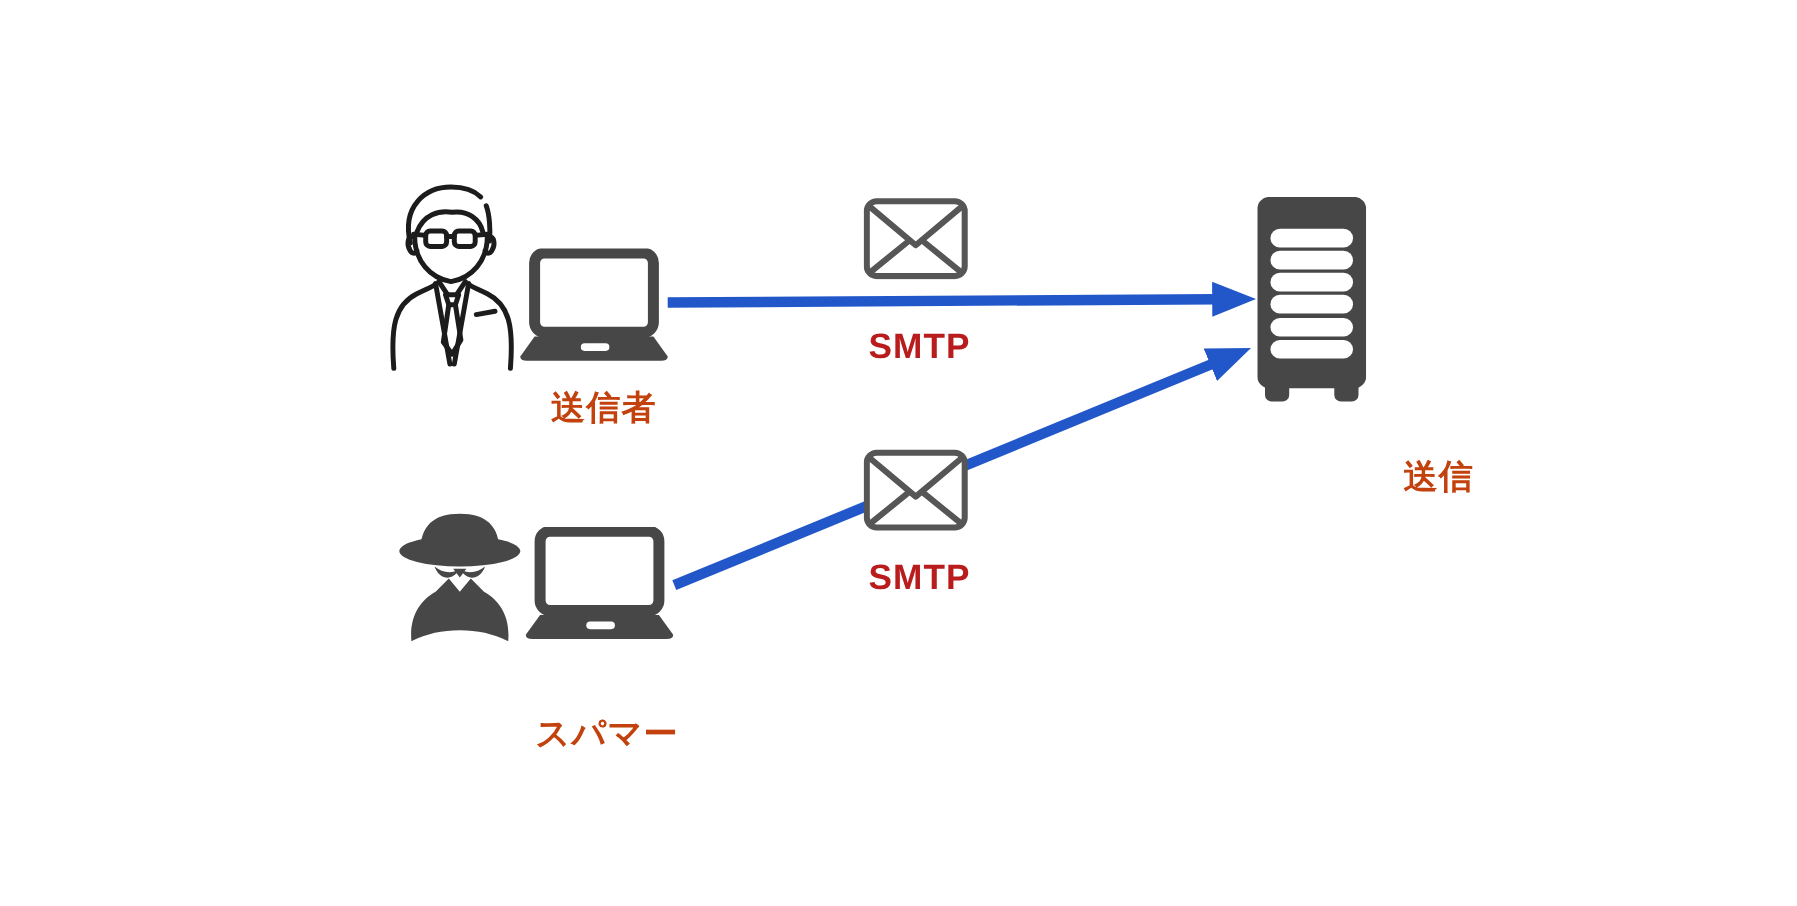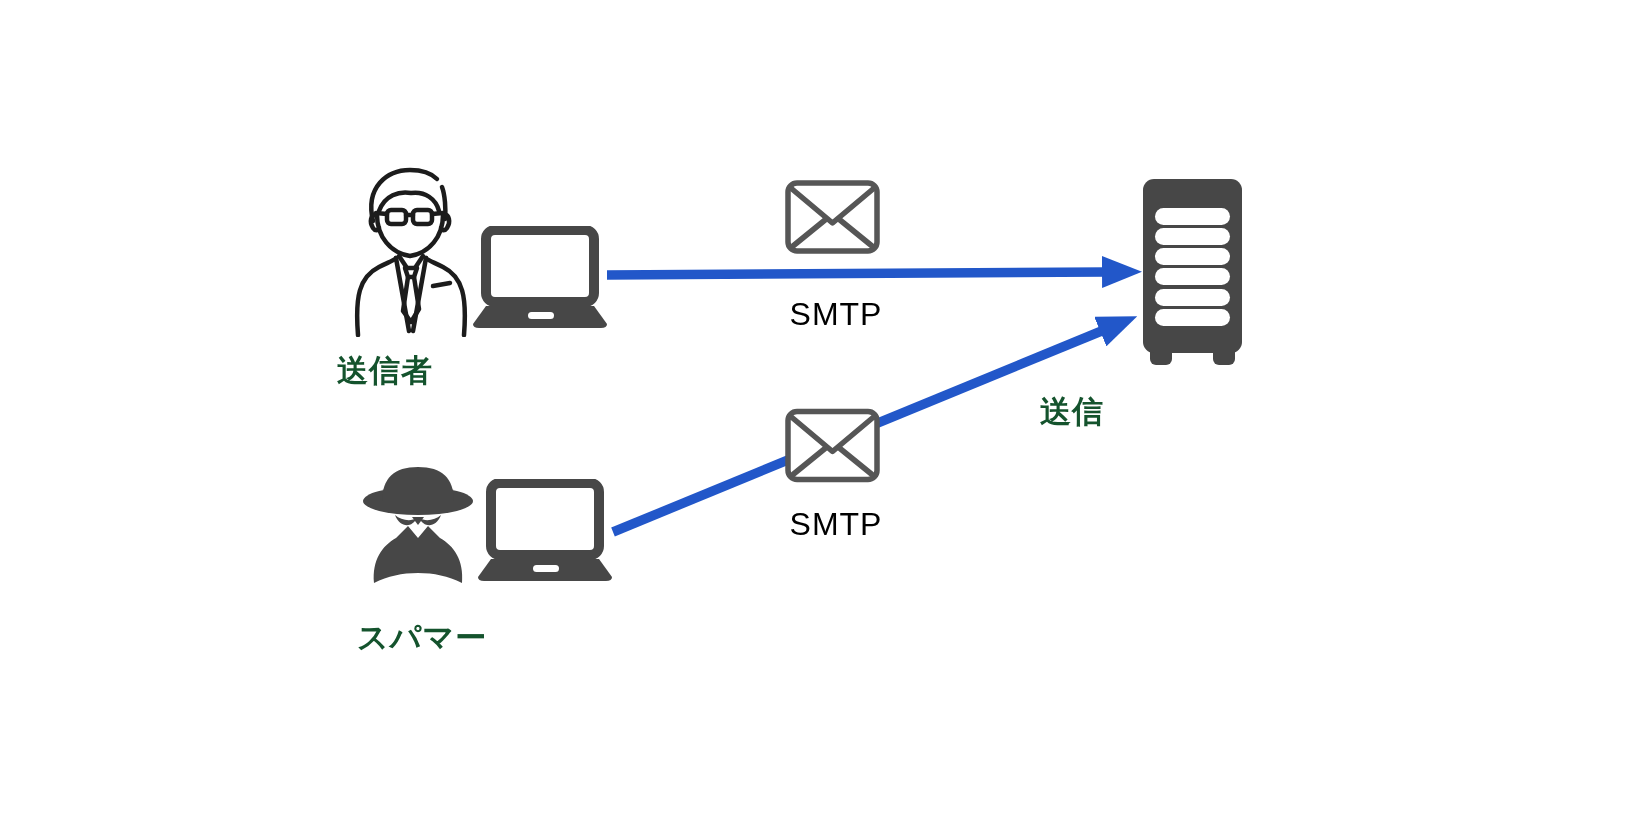--- a/index.html
+++ b/index.html
@@ -1,21 +1,21 @@
 <!DOCTYPE html>
 <html><head>
 <meta charset="utf-8">
 <style>
   html,body{margin:0;padding:0;background:#fff;}
   #canvas{position:relative;width:1634px;height:824px;background:#fff;overflow:hidden;
           font-family:"Liberation Sans","DejaVu Sans",sans-serif;}
   .abs{position:absolute;}
-  .node-label{position:absolute;color:#14532d;font-weight:700;font-size:31px;
-              text-align:left;letter-spacing:1px;line-height:38px;z-index:3;}
-  .smtp-label{position:absolute;color:#000000;font-weight:400;font-size:32px;
+  .node-label{position:absolute;color:#c2410c;font-weight:700;font-size:31px;
+              text-align:right;letter-spacing:1px;line-height:38px;z-index:3;}
+  .smtp-label{position:absolute;color:#b91c1c;font-weight:700;font-size:32px;
               text-align:center;letter-spacing:1px;z-index:3;}
   svg{display:block;}
   .icon-layer{z-index:2;}
   .arrow-layer{z-index:1;left:0;top:0;}
 </style>
 </head>
 <body>
 
 <div id="canvas">
 
@@ -68,21 +68,21 @@
     <path d="M50,55 L62,55 L56,63 Z"></path>
     <path d="M12,121 C10,98 20,84 34,76 L46,64 L56,76 L66,64 L78,76 C92,84 102,98 100,121 C86,114 72,111 56,111 C40,111 26,114 12,121 Z"></path>
   </svg>
 
   <svg class="abs icon-layer" style="left:477px;top:479px;" width="136" height="104" viewBox="0 0 136 104">
     <rect x="14" y="4" width="108" height="72" rx="9" fill="#ffffff" stroke="#474747" stroke-width="10"></rect>
     <path d="M14,80 L122,80 L135,98 Q135,102 129,102 L7,102 Q1,102 1,98 Z" fill="#474747"></path>
     <rect x="56" y="86" width="26" height="7" rx="3.5" fill="#ffffff"></rect>
   </svg>
 
-  <div class="node-label" style="left:357px;top:619px;width:260px;">スパマー</div>
+  <div class="node-label" style="left:357px;top:648px;width:260px;">スパマー</div>
 
   <svg class="abs icon-layer" style="left:785px;top:180px;" width="95" height="74" viewBox="0 0 95 74" fill="none" stroke="#565656" stroke-width="5.5" stroke-linecap="round" stroke-linejoin="round">
     <rect x="3" y="3" width="89" height="68" rx="9" fill="#ffffff"></rect>
     <path d="M7,9 L47.5,43 L88,9"></path>
     <path d="M8,66 L40,40"></path>
     <path d="M87,66 L55,40"></path>
   </svg>
   <div class="smtp-label" style="left:736px;top:296px;width:200px;">SMTP</div>
 
   <svg class="abs icon-layer" style="left:785px;top:408px;" width="95" height="75" viewBox="0 0 95 74" fill="none" stroke="#565656" stroke-width="5.5" stroke-linecap="round" stroke-linejoin="round">
@@ -98,17 +98,17 @@
     <rect x="70" y="160" width="22" height="26" rx="6" fill="#474747"></rect>
     <rect x="0" y="0" width="99" height="174" rx="11" fill="#474747"></rect>
     <rect x="12" y="29" width="75" height="17" rx="8.5" fill="#ffffff"></rect>
     <rect x="12" y="49" width="75" height="17" rx="8.5" fill="#ffffff"></rect>
     <rect x="12" y="69" width="75" height="17" rx="8.5" fill="#ffffff"></rect>
     <rect x="12" y="89" width="75" height="17" rx="8.5" fill="#ffffff"></rect>
     <rect x="12" y="110" width="75" height="17" rx="8.5" fill="#ffffff"></rect>
     <rect x="12" y="130" width="75" height="17" rx="8.5" fill="#ffffff"></rect>
   </svg>
 
-  <div class="node-label" style="left:1040px;top:393px;width:300px;">
+  <div class="node-label" style="left:1040px;top:415px;width:300px;">
     <div>送信</div>
   </div>
 
 </div>
 
 </body></html>

